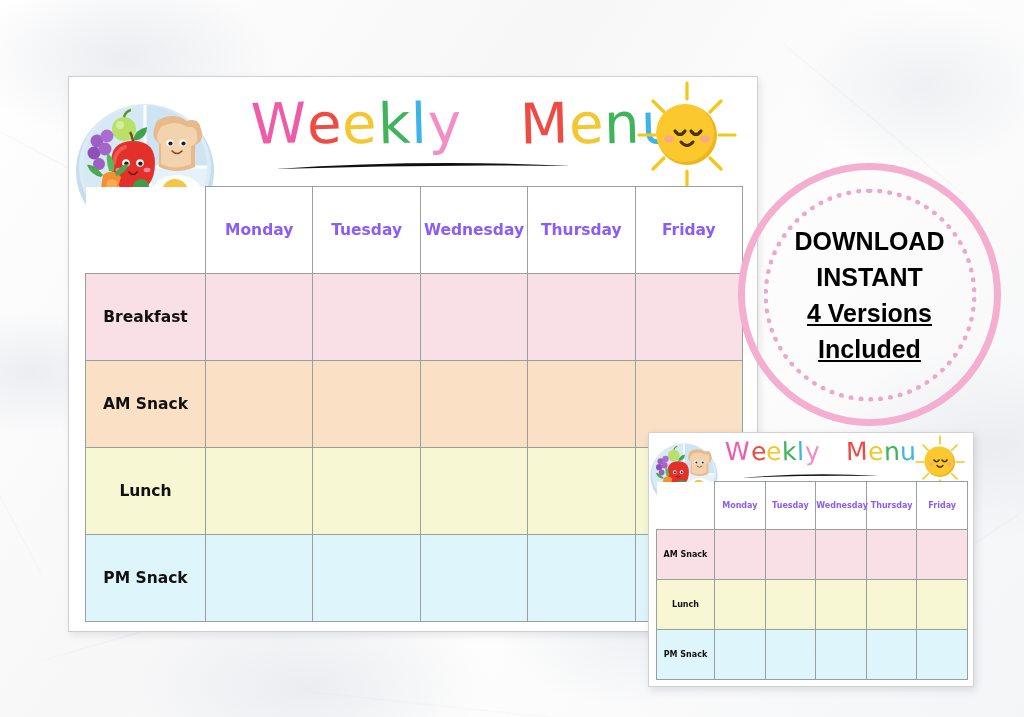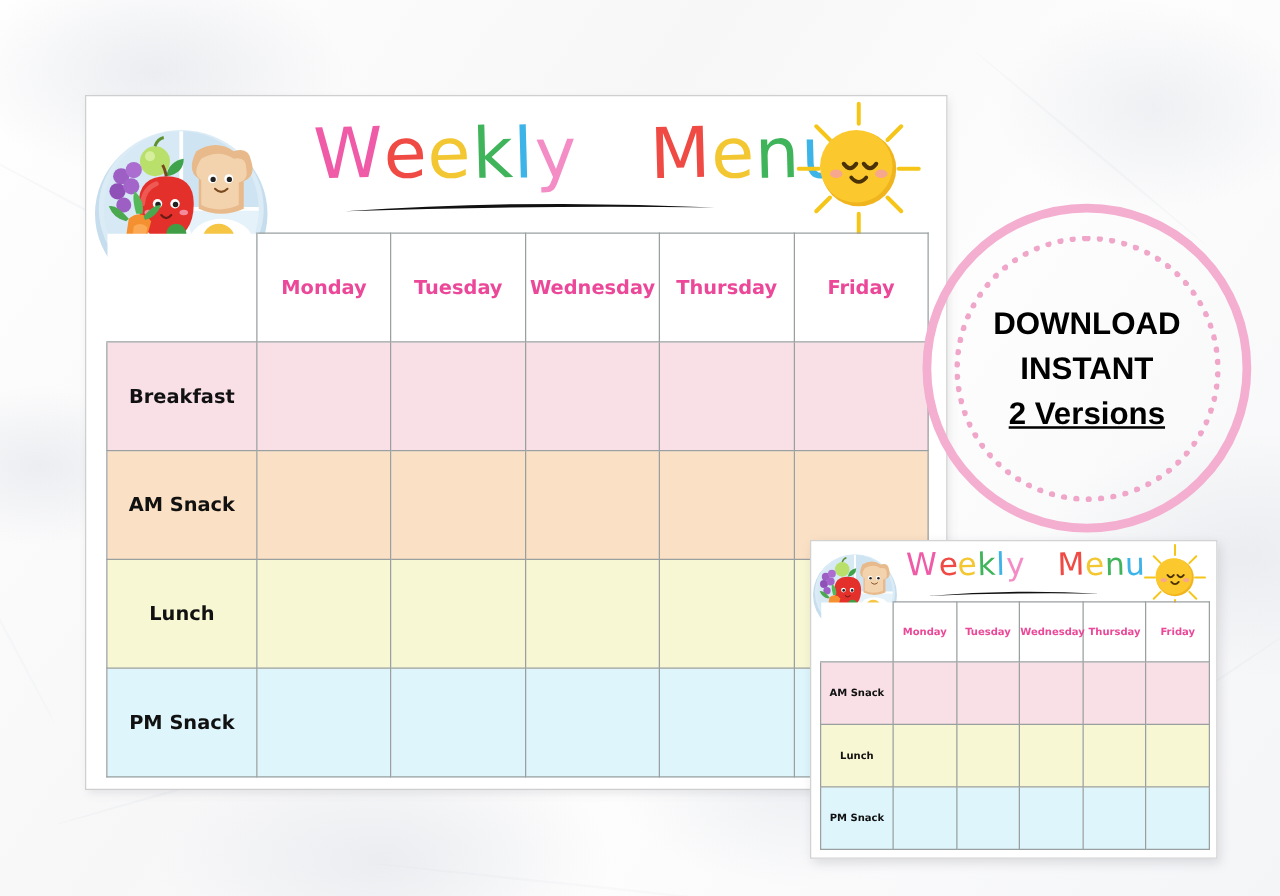--- a/index.html
+++ b/index.html
@@ -95,21 +95,21 @@
     text-align: center;
     vertical-align: middle;
   }
   .menu-table .label-col { width: 120px; }
   .menu-table thead th {
     height: 87px;
     background: #ffffff;
     font-family: "DejaVu Sans", sans-serif;
     font-weight: bold;
     font-size: 15.5px;
-    color: #ec4899;
+    color: #8b5cf6;
   }
   .menu-table thead th.corner { border-left-color: transparent; border-top-color: transparent; }
   .menu-table tbody td { height: 87px; }
   .menu-table tbody th.row-label {
     font-family: "DejaVu Sans", sans-serif;
     font-weight: bold;
     font-size: 15.5px;
     color: #111111;
   }
 
@@ -347,21 +347,22 @@
       </tr>
     </tbody>
   </table>
 </div>
 
 <div class="badge" style="border-color: rgb(244, 174, 208);">
   <div class="badge-inner" style="border-color: rgb(240, 166, 200);"></div>
   <div class="badge-text">
     <div>DOWNLOAD</div>
     <div>INSTANT</div>
-    <div class="ul">2 Versions</div>
+    <div class="ul">4 Versions</div>
+    <div class="ul">Included</div>
   </div>
 </div>
 
 <div class="small-card">
 
   <div class="card-header">
 
     <div class="plate-wrap small">
       <svg viewBox="0 0 152 152" width="74" height="74">
         <ellipse cx="76" cy="80" rx="69" ry="66" fill="#c5dded"></ellipse>

